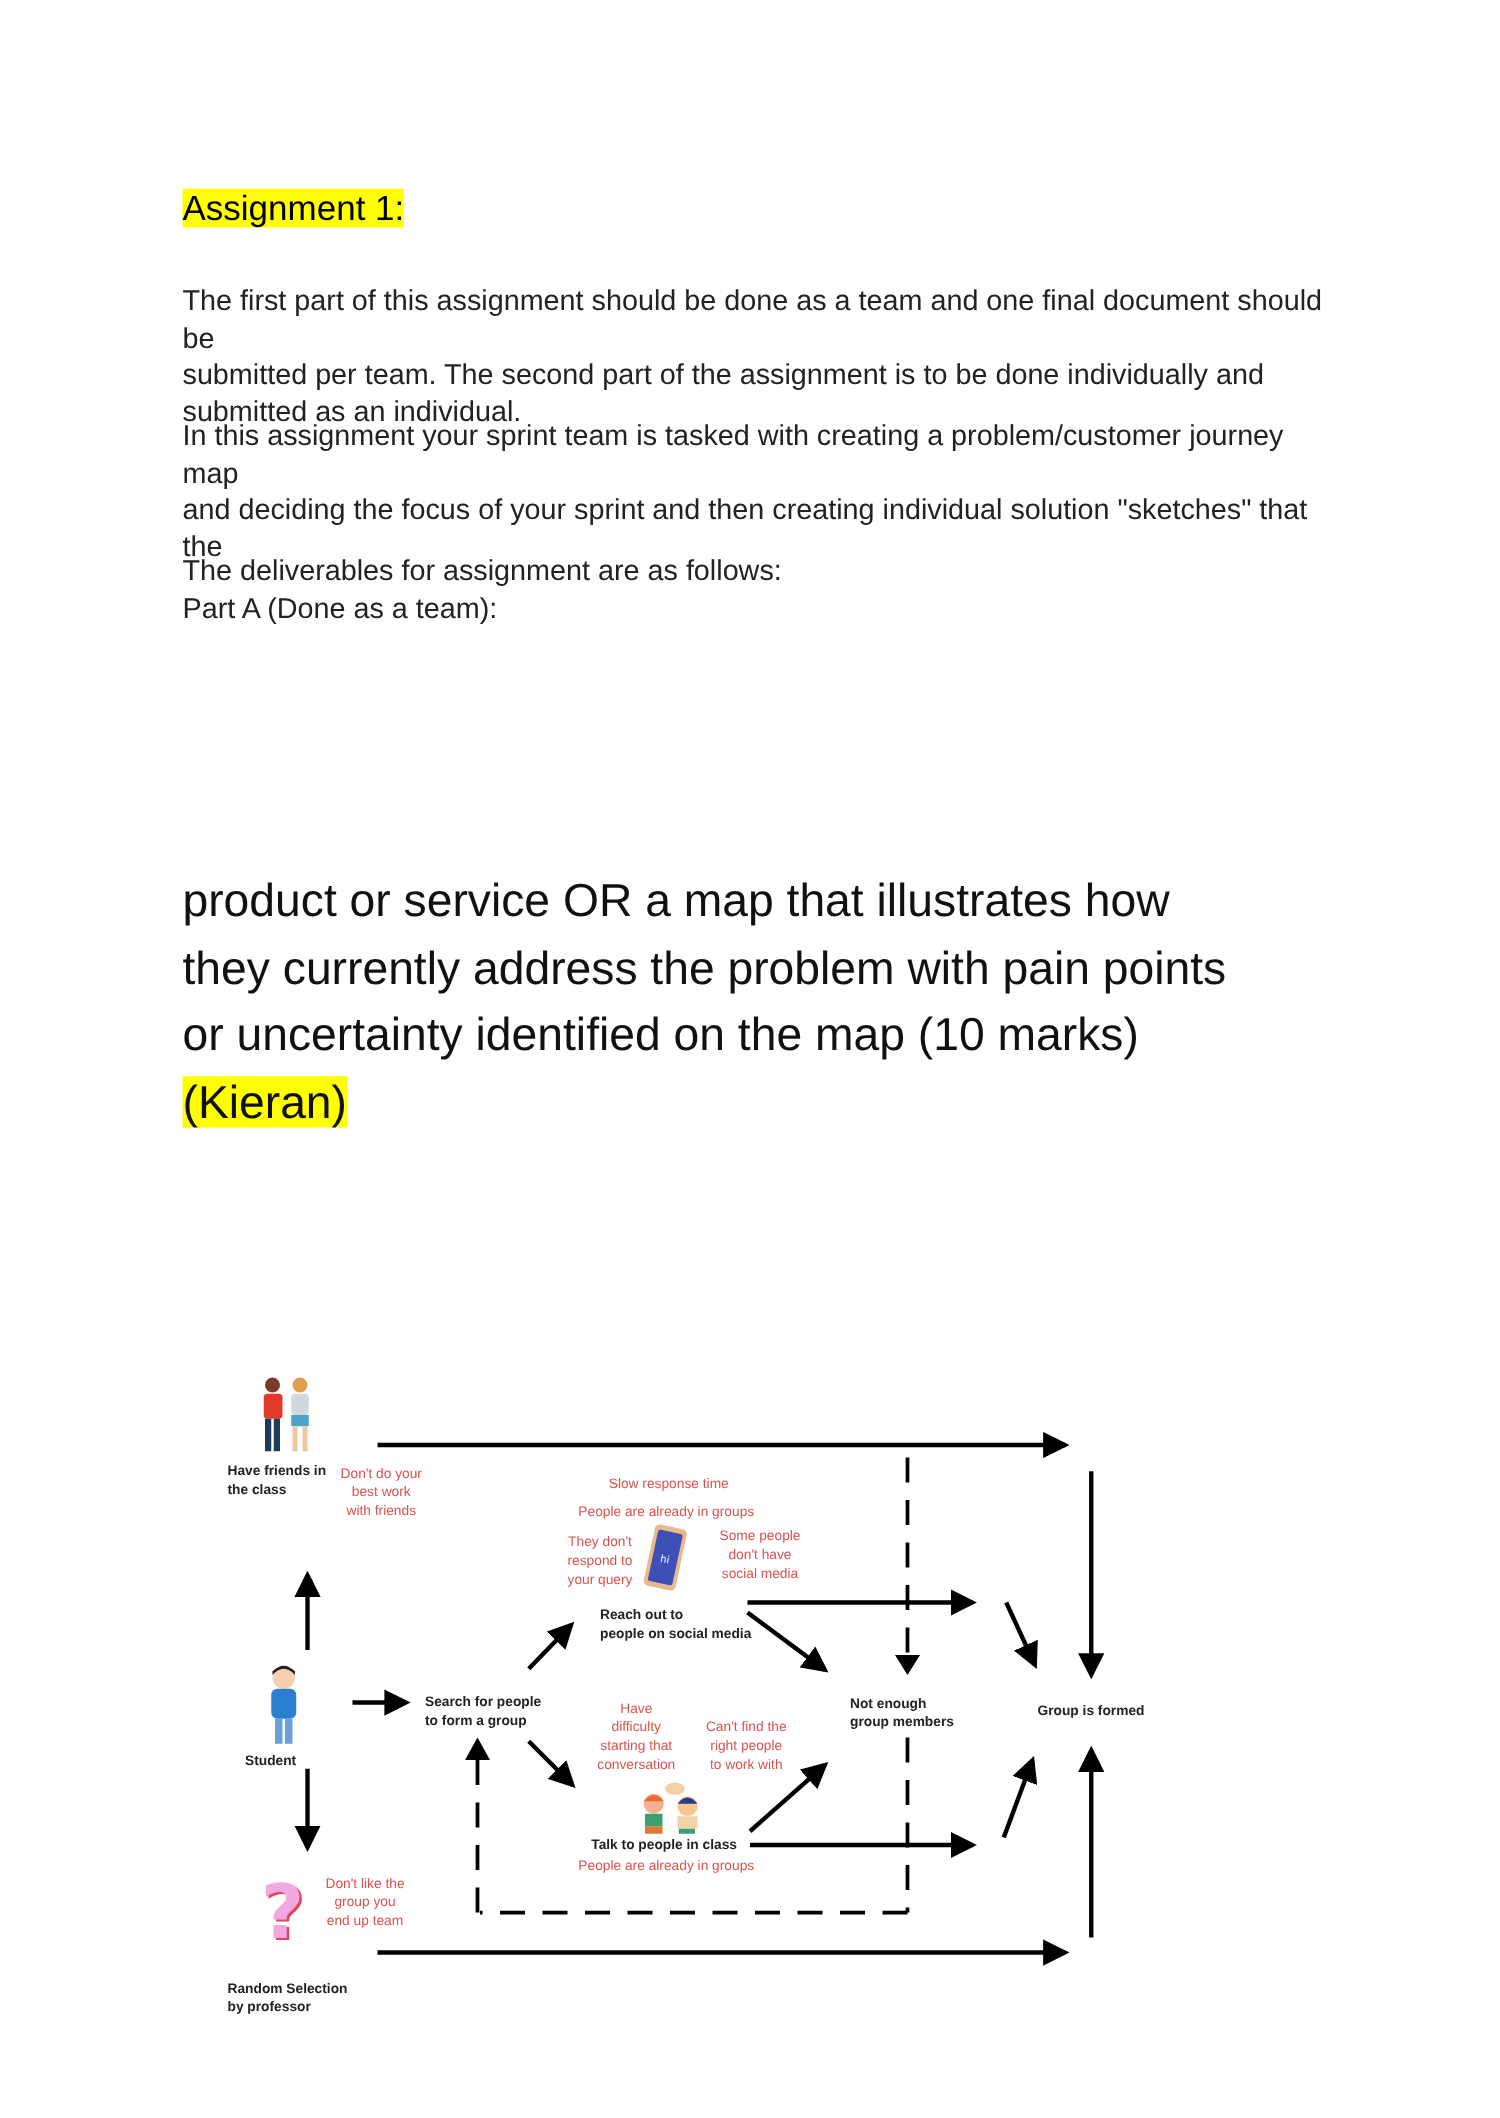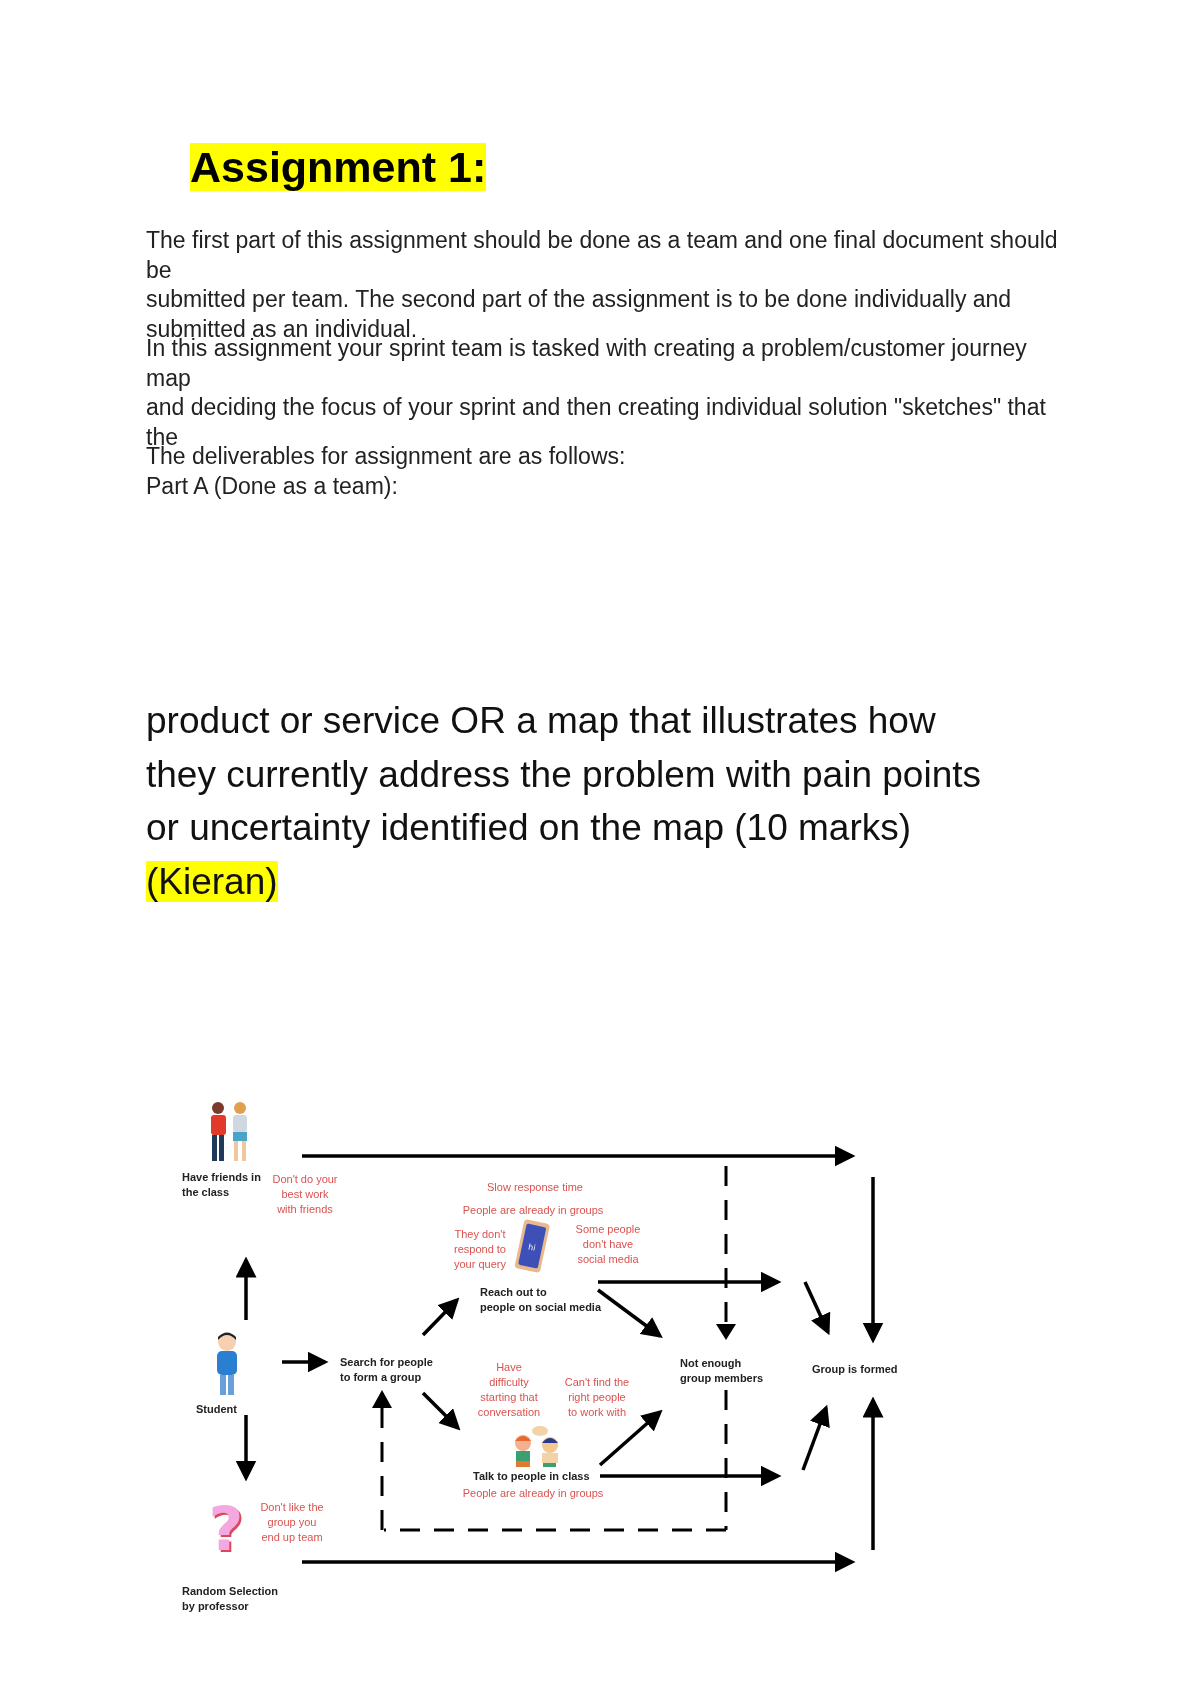--- a/index.html
+++ b/index.html
@@ -4,21 +4,21 @@
   <style>
     html, body { margin: 0; padding: 0; background: #ffffff; }
     body {
       width: 1200px; height: 1694px; position: relative; overflow: hidden;
       font-family: "Liberation Sans", sans-serif; color: #1a1a1a;
     }
     .page { position: absolute; left: 0; top: 0; width: 1200px; height: 1694px; }
     .hl { background: #ffff00; }
     .title {
       position: absolute; left: 146px; top: 146px;
-      font-size: 43px; font-weight: bold; line-height: 42px; color: #000; margin-left: 44px;
+      font-size: 28px; font-weight: normal; line-height: 42px; color: #000;
     }
     .para {
       position: absolute; left: 146px; width: 930px;
       font-size: 23px; line-height: 29.5px; color: #222;
     }
     .big {
       position: absolute; left: 146px; width: 940px;
       font-size: 37px; line-height: 53.5px; color: #111;
     }
     .diagram { position: absolute; left: 190px; top: 1100px; width: 820px; height: 540px; }
@@ -179,21 +179,21 @@
     </div>
     <div class="dlabel" style="left:290px;top:185px;width:110px">
       <div>Reach out to</div>
       <div>people on social media</div>
     </div>
     <div class="dlabel" style="left:283px;top:369px;width:120px">Talk to people in class</div>
     <div class="dlabel" style="left:490px;top:256px;width:90px">
       <div>Not enough</div>
       <div>group members</div>
     </div>
-    <div class="dlabel" style="left:622px;top:262px;width:90px">Group is formed</div>
+    <div class="dlabel" style="left:640px;top:262px;width:90px">Group is formed</div>
 
     <div class="pain" style="left:78px;top:72px;width:74px">
       <div>Don't do your</div>
       <div>best work</div>
       <div>with friends</div>
     </div>
     <div class="pain" style="left:290px;top:80px;width:110px">Slow response time</div>
     <div class="pain" style="left:268px;top:103px;width:150px">People are already in groups</div>
     <div class="pain" style="left:258px;top:127px;width:64px">
       <div>They don't</div>

